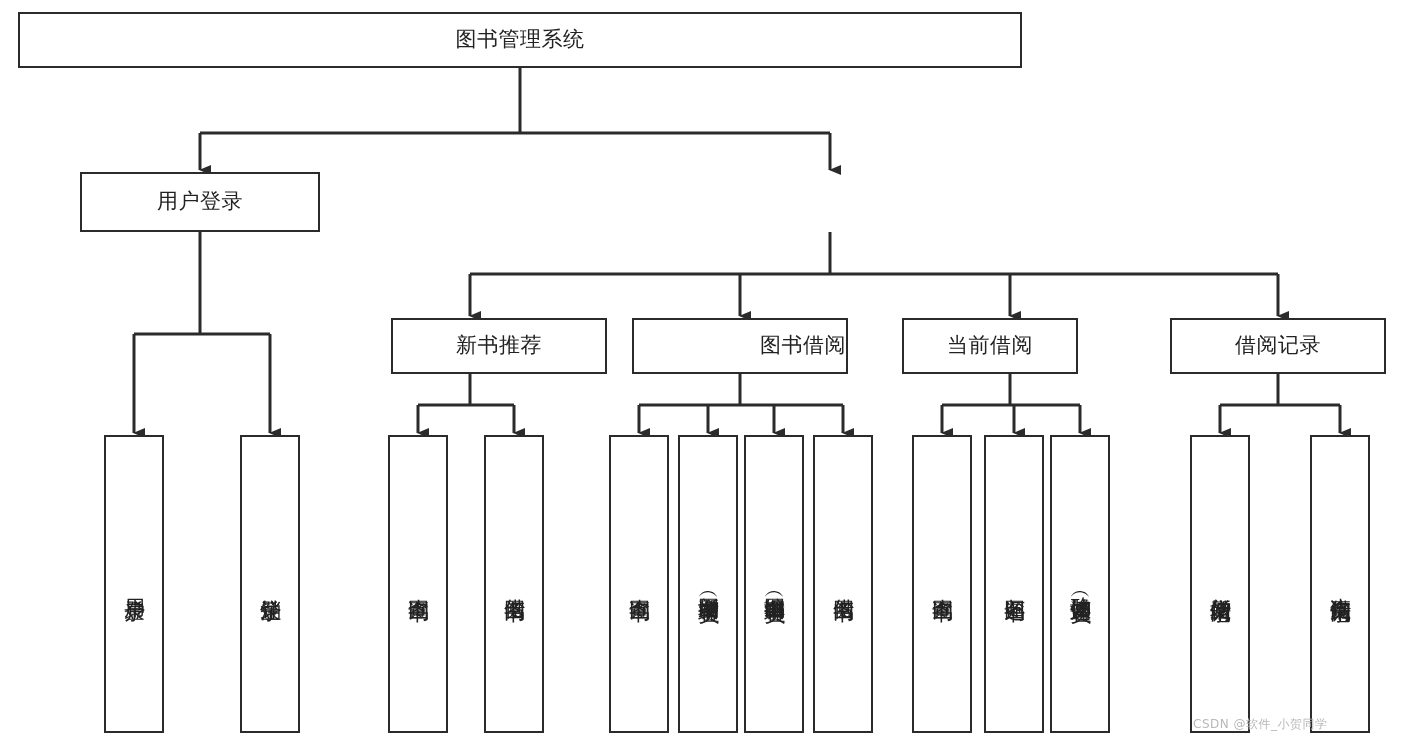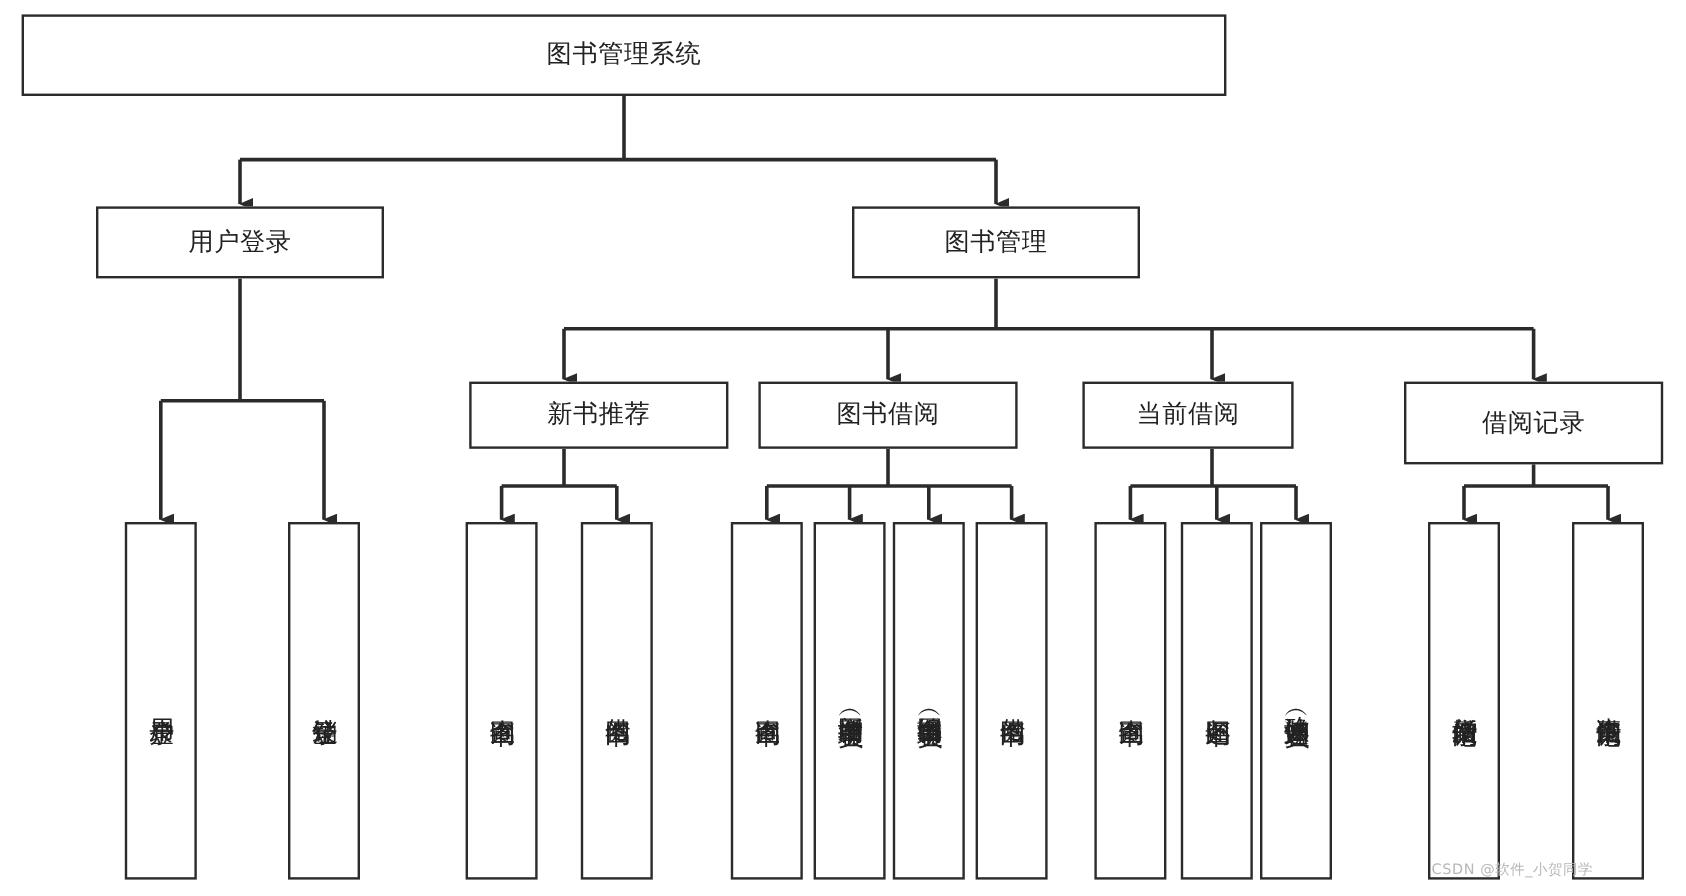--- a/index.html
+++ b/index.html
@@ -113,41 +113,38 @@
       <path d="M1014,405 L1014,433" marker-end="url(#arrow)"></path>
       <path d="M1080,405 L1080,433" marker-end="url(#arrow)"></path>
 
       <path d="M1278,374 L1278,405"></path>
       <path d="M1220,405 L1340,405"></path>
       <path d="M1220,405 L1220,433" marker-end="url(#arrow)"></path>
       <path d="M1340,405 L1340,433" marker-end="url(#arrow)"></path>
     </g>
   </svg>
 
-  <div class="node node-h" style="left:18px; top:12px; width:1004px; height:68px;">
+  <div class="node node-h" style="left:18px; top:12px; width:1004px; height:56px;">
     <span class="node-label">图书管理系统</span>
   </div>
 
   <div class="node node-h" style="left:80px; top:172px; width:240px; height:60px;">
     <span class="node-label">用户登录</span>
   </div>
-  <div class="node node-h" style="left:710px; top:172px; width:240px; height:60px;">
-    <span class="node-label">图书管理</span>
-  </div>
 
   <div class="node node-h" style="left:362px; top:318px; width:216px; height:56px;margin-left:29px;">
     <span class="node-label">新书推荐</span>
   </div>
-  <div class="node node-h" style="left:632px; top:318px; width:216px; height:56px;">
+  <div class="node node-h" style="left:632px; top:318px; width:216px; height:56px;justify-content:flex-end;">
     <span class="node-label">图书借阅</span>
   </div>
   <div class="node node-h" style="left:902px; top:318px; width:176px; height:56px;">
     <span class="node-label">当前借阅</span>
   </div>
-  <div class="node node-h" style="left:1170px; top:318px; width:216px; height:69px;">
+  <div class="node node-h" style="left:1170px; top:318px; width:216px; height:56px;">
     <span class="node-label">借阅记录</span>
   </div>
 
   <div class="node node-v" style="left:104px; top:435px; width:60px; height:298px;">
     <span class="node-label">用户登录</span>
   </div>
   <div class="node node-v" style="left:240px; top:435px; width:60px; height:298px;">
     <span class="node-label">注销登录</span>
   </div>
 

